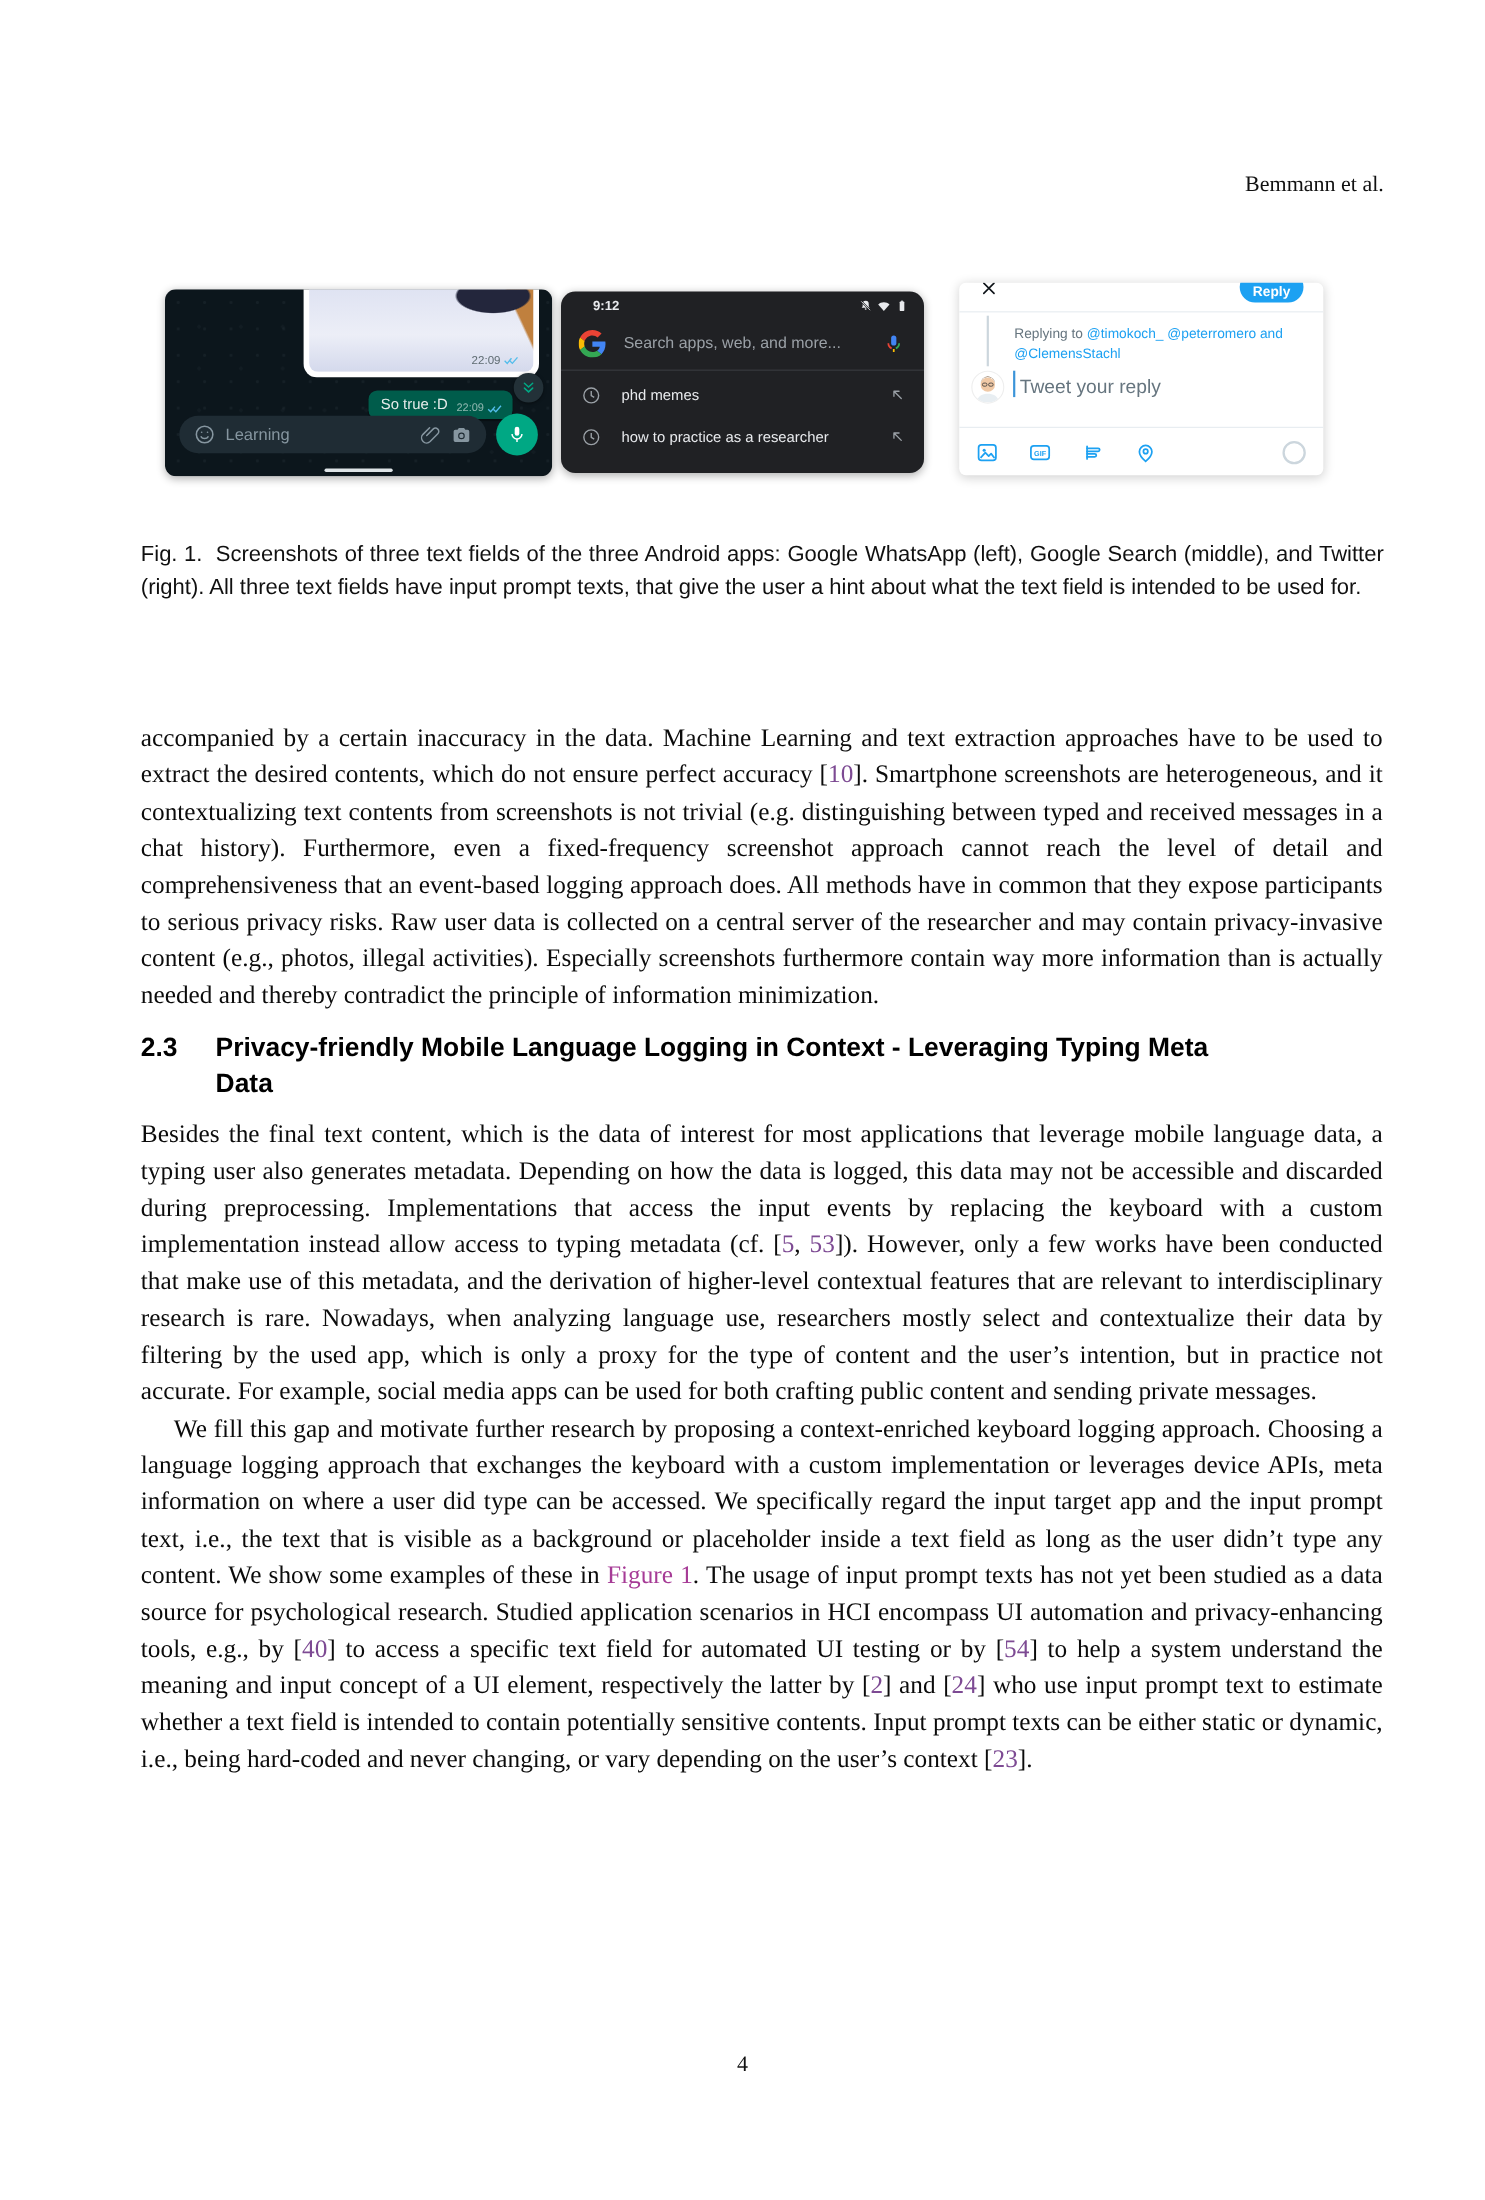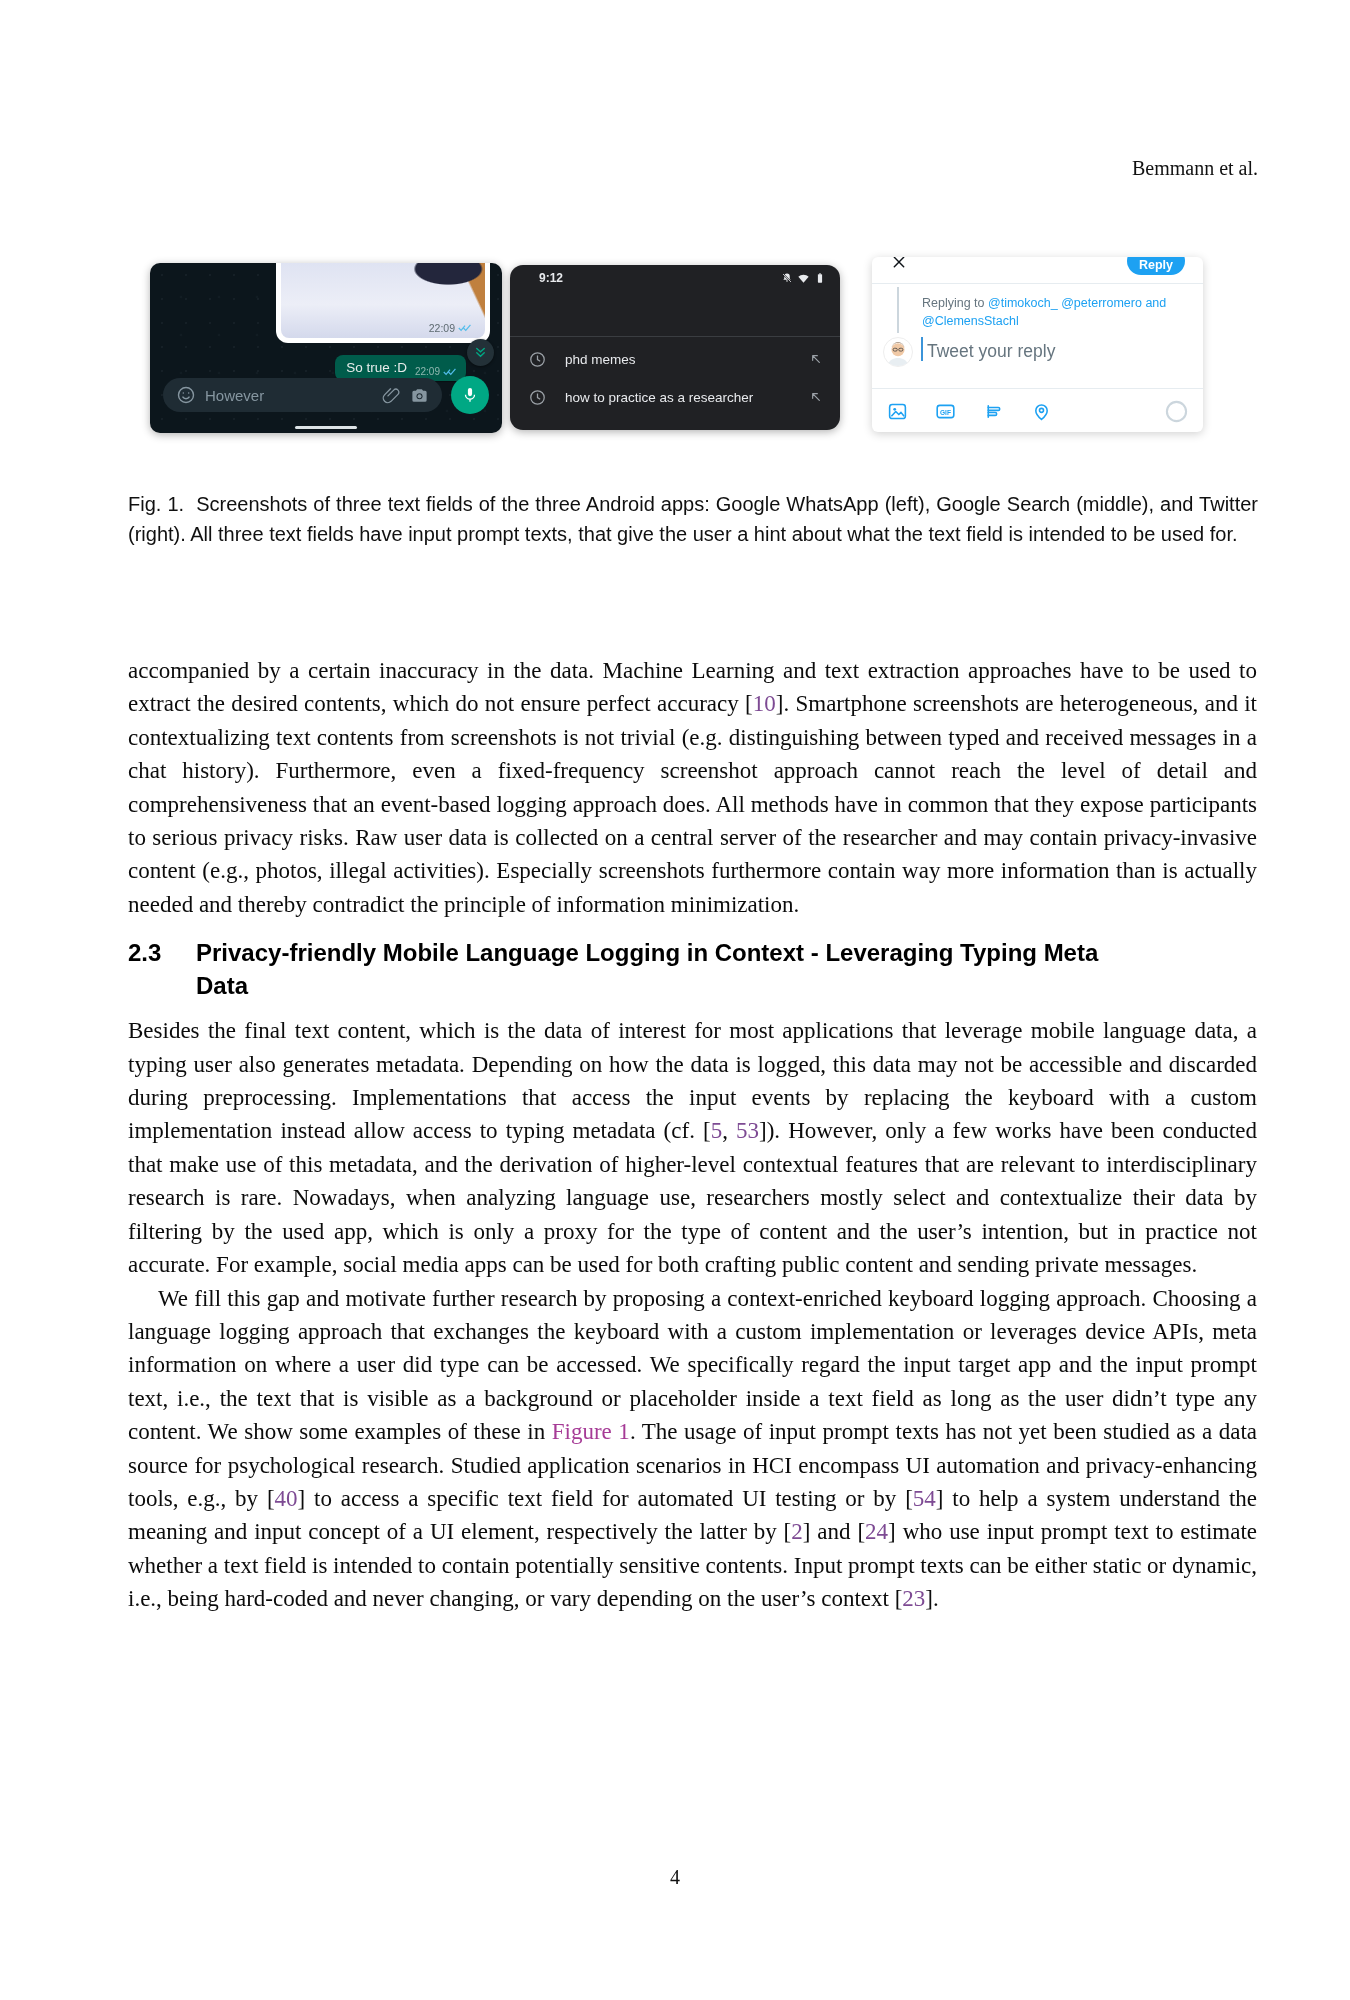--- a/index.html
+++ b/index.html
@@ -140,21 +140,21 @@
     <div class="wa-inputrow">
       <div class="wa-pill">
         <span>
           <svg viewBox="0 0 24 24" width="20" height="20" fill="none" stroke="currentColor" stroke-width="1.7">
               <circle cx="12" cy="12" r="9"></circle>
               <circle cx="8.8" cy="9.6" r="0.9" fill="currentColor" stroke="none"></circle>
               <circle cx="15.2" cy="9.6" r="0.9" fill="currentColor" stroke="none"></circle>
               <path d="M7.8 14c1 1.6 2.5 2.4 4.2 2.4s3.2-.8 4.2-2.4"></path>
             </svg>
         </span>
-        <span class="ph">However</span>
+        <span class="ph">Learning</span>
         <span>
           <svg viewBox="0 0 24 24" width="19" height="19" fill="none" stroke="currentColor" stroke-width="1.7" stroke-linecap="round">
               <path d="M7.5 12.5 14.8 5.2a3.8 3.8 0 0 1 5.4 5.4l-8.8 8.8a5.8 5.8 0 0 1-8.2-8.2L10.8 3.6"></path>
             </svg>
         </span>
         <span>
           <svg viewBox="0 0 24 24" width="19" height="19" fill="currentColor">
               <path d="M9 4 7.5 6H5a2 2 0 0 0-2 2v10a2 2 0 0 0 2 2h14a2 2 0 0 0 2-2V8a2 2 0 0 0-2-2h-2.5L15 4z"></path>
               <circle cx="12" cy="13" r="3.8" fill="#1f2c34"></circle>
               <circle cx="12" cy="13" r="2.5"></circle>
@@ -188,20 +188,39 @@
           <svg viewBox="0 0 24 24" width="13" height="13" fill="currentColor">
               <path d="M12 20 2.5 8.8C5 6.4 8.3 5 12 5s7 1.4 9.5 3.8z"></path>
             </svg>
         </span>
         <span>
           <svg viewBox="0 0 24 24" width="12" height="12" fill="currentColor">
               <rect x="10.5" y="2.5" width="3" height="2.6"></rect>
               <rect x="7.8" y="4.4" width="8.4" height="17" rx="1.3"></rect>
             </svg>
         </span>
+      </span>
+    </div>
+    <div class="gg-search">
+      <span>
+        <svg viewBox="0 0 48 48" width="25" height="25">
+            <path fill="#EA4335" d="M24 9.5c3.54 0 6.71 1.22 9.21 3.6l6.85-6.85C35.9 2.38 30.47 0 24 0 14.62 0 6.51 5.38 2.56 13.22l7.98 6.19C12.43 13.72 17.74 9.5 24 9.5z"></path>
+            <path fill="#4285F4" d="M46.98 24.55c0-1.57-.15-3.09-.38-4.55H24v9.02h12.94c-.58 2.96-2.26 5.48-4.78 7.18l7.73 6c4.51-4.18 7.09-10.36 7.09-17.65z"></path>
+            <path fill="#FBBC05" d="M10.53 28.59c-.48-1.45-.76-2.99-.76-4.59s.27-3.14.76-4.59l-7.98-6.19C.92 16.46 0 20.12 0 24c0 3.88.92 7.54 2.56 10.78l7.97-6.19z"></path>
+            <path fill="#34A853" d="M24 48c6.48 0 11.93-2.13 15.89-5.81l-7.73-6c-2.15 1.45-4.92 2.3-8.16 2.3-6.26 0-11.57-4.22-13.47-9.91l-7.98 6.19C6.51 42.62 14.62 48 24 48z"></path>
+          </svg>
+      </span>
+      <span class="ph">Search apps, web, and more...</span>
+      <span>
+        <svg viewBox="0 0 24 24" width="19" height="19">
+            <rect x="9" y="2.5" width="6" height="11.5" rx="3" fill="#4285F4"></rect>
+            <path d="M5.8 11.5a6.2 6.2 0 0 0 3.8 5.8" fill="none" stroke="#EA4335" stroke-width="2"></path>
+            <path d="M18.2 11.5a6.2 6.2 0 0 1-3.8 5.8" fill="none" stroke="#34A853" stroke-width="2"></path>
+            <path d="M12 18v3.6" stroke="#FBBC05" stroke-width="2"></path>
+          </svg>
       </span>
     </div>
     <div class="gg-div"></div>
     <div class="gg-row gg-row1">
       <span>
         <svg viewBox="0 0 24 24" width="19" height="19" fill="none" stroke="currentColor" stroke-width="1.6">
             <circle cx="12" cy="12" r="8.5"></circle>
             <path d="M12 7v5.2l3.4 2"></path>
           </svg>
       </span>

